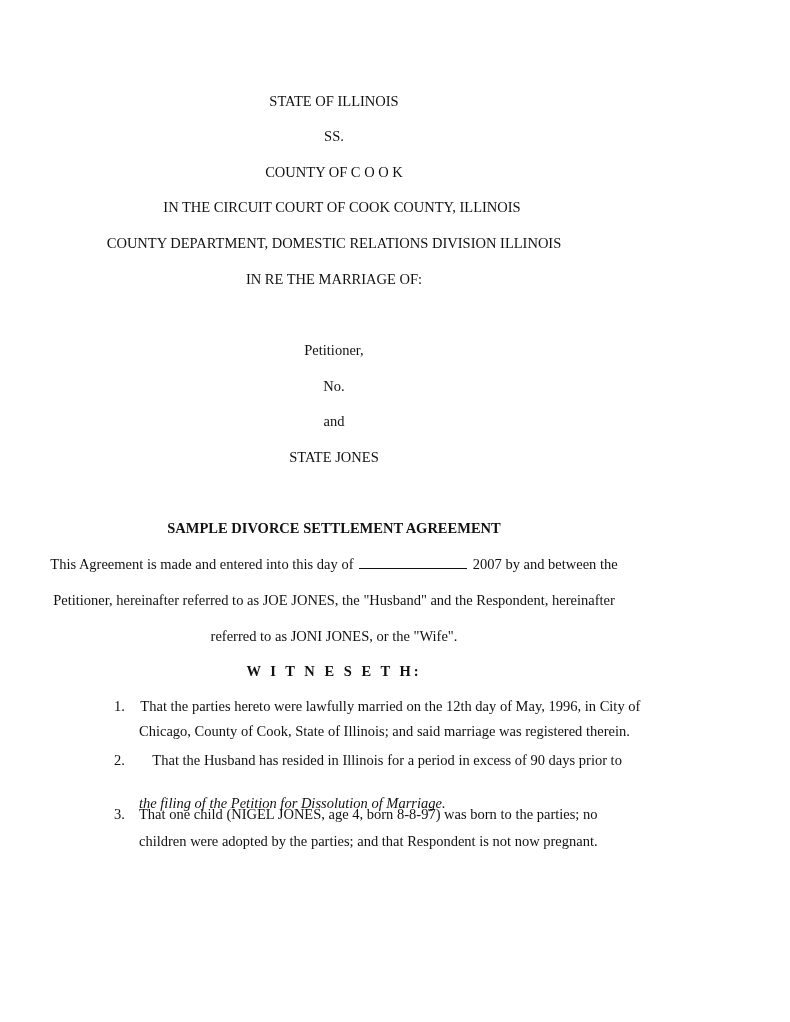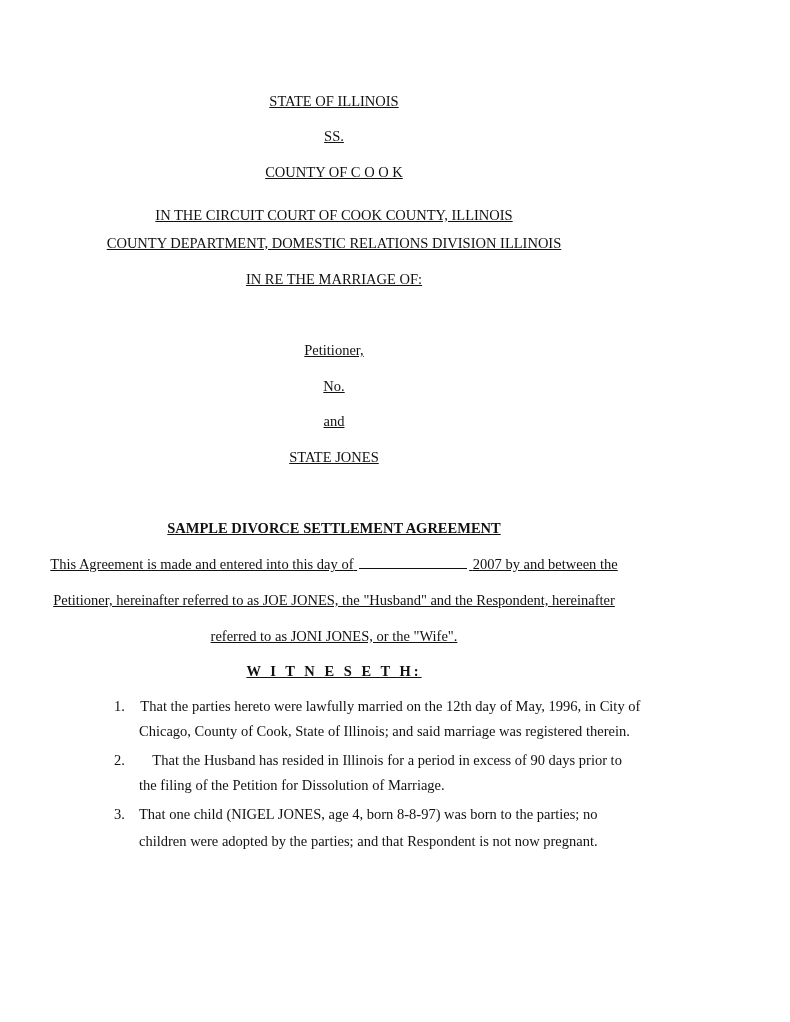--- a/index.html
+++ b/index.html
@@ -23,21 +23,20 @@
       background: #ffffff;
     }
     .c {
       position: absolute;
       left: 0;
       width: 668px;
       text-align: center;
       font-size: 14.5px;
       line-height: 18px;
       white-space: nowrap;
-      text-decoration: underline;
     }
     .bold { font-weight: bold; }
     .spaced { letter-spacing: 3px; }
     .blank {
       display: inline-block;
       width: 108px;
       border-bottom: 1px solid #111;
       height: 12px;
       vertical-align: baseline;
       margin: 0 2px;
@@ -61,21 +60,21 @@
     }
   </style>
 </head>
 <body>
 
 <div class="page">
 
   <div class="c" style="top:92px;">STATE OF ILLINOIS</div>
   <div class="c" style="top:127px;">SS.</div>
   <div class="c" style="top:163px;">COUNTY OF C O O K</div>
-  <div class="c" style="top:206px;">IN THE CIRCUIT COURT OF COOK COUNTY, ILLINOIS</div>
+  <div class="c" style="top:198px;padding-left:8px;">IN THE CIRCUIT COURT OF COOK COUNTY, ILLINOIS</div>
   <div class="c" style="top:234px;">COUNTY DEPARTMENT, DOMESTIC RELATIONS DIVISION ILLINOIS</div>
 
   <div class="c" style="top:270px;">IN RE THE MARRIAGE OF:</div>
   <div class="c" style="top:341px;">Petitioner,</div>
   <div class="c" style="top:377px;">No.</div>
   <div class="c" style="top:412px;">and</div>
   <div class="c" style="top:448px;">STATE JONES</div>
 
   <div class="c bold" style="top:519px;">SAMPLE DIVORCE SETTLEMENT AGREEMENT</div>
 
@@ -91,21 +90,21 @@
 
   <div class="item" style="top:697px;">
     <span class="num">1.</span>
     <span class="line" style="top:0;left:23px;white-space:pre;text-align:right;"> That the parties hereto were lawfully married on the 12th day of May, 1996, in City of</span>
     <span class="line" style="top:25px;">Chicago, County of Cook, State of Illinois; and said marriage was registered therein.</span>
   </div>
 
   <div class="item" style="top:751px;">
     <span class="num">2.</span>
     <span class="line" style="top:0;left:23px;white-space:pre;margin-left:12px;"> That the Husband has resided in Illinois for a period in excess of 90 days prior to</span>
-    <span class="line" style="top:25px;">the filing of the Petition for Dissolution of Marriage.</span>
+    <span class="line" style="top:43px;font-style:italic;">the filing of the Petition for Dissolution of Marriage.</span>
   </div>
 
   <div class="item" style="top:805px;">
     <span class="num">3.</span>
     <span class="line" style="top:0;">That one child (NIGEL JONES, age 4, born 8-8-97) was born to the parties; no</span>
     <span class="line" style="top:27px;">children were adopted by the parties; and that Respondent is not now pregnant.</span>
   </div>
 
 </div>
 

